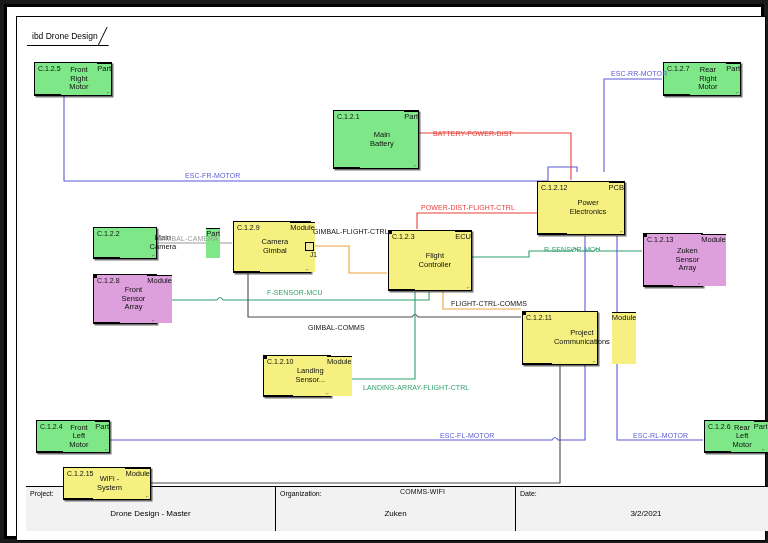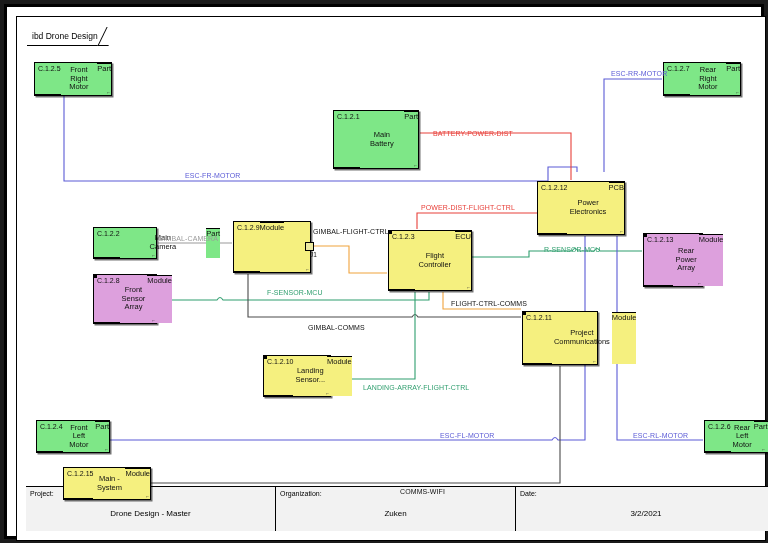--- a/index.html
+++ b/index.html
@@ -136,34 +136,35 @@
             <span class="grip">⌐</span>
           </div>
           <div class="blk green" style="left: 76px; top: 210px; width: 64px; height: 32px; gap: 28px;">
             <div class="id">C.1.2.2</div>
             <div class="nm">Main Camera</div>
             <div class="ty">Part</div>
             <span class="grip">⌐</span>
           </div>
           <div class="blk yellow" style="left: 216px; top: 204px; width: 78px; height: 52px;">
             <div class="id">C.1.2.9</div>
+            <div class="nm">Camera Gimbal</div>
             <div class="ty">Module</div>
             <span class="grip">⌐</span>
           </div>
           <div class="blk yellow" style="left: 371px; top: 213px; width: 84px; height: 61px;">
             <span class="corner"></span>
             <div class="id">C.1.2.3</div>
             <div class="nm">Flight Controller</div>
             <div class="ty">ECU</div>
             <span class="grip">⌐</span>
           </div>
           <div class="blk purple" style="left: 626px; top: 216px; width: 60px; height: 54px;">
             <span class="corner"></span>
             <div class="id">C.1.2.13</div>
-            <div class="nm">Rear Power Array</div>
+            <div class="nm">Zuken Sensor Array</div>
             <div class="ty">Module</div>
             <span class="grip">⌐</span>
           </div>
           <div class="blk purple" style="left: 76px; top: 257px; width: 64px; height: 50px;">
             <span class="corner"></span>
             <div class="id">C.1.2.8</div>
             <div class="nm">Front Sensor Array</div>
             <div class="ty">Module</div>
             <span class="grip">⌐</span>
           </div>
@@ -188,21 +189,21 @@
             <span class="grip">⌐</span>
           </div>
           <div class="blk green" style="left: 687px; top: 403px; width: 63px; height: 33px;">
             <div class="id">C.1.2.6</div>
             <div class="nm">Rear Left Motor</div>
             <div class="ty">Part</div>
             <span class="grip">⌐</span>
           </div>
           <div class="blk yellow" style="left: 46px; top: 450px; width: 88px; height: 33px;">
             <div class="id">C.1.2.15</div>
-            <div class="nm">Main - System</div>
+            <div class="nm">WiFi - System</div>
             <div class="ty">Module</div>
             <span class="grip">⌐</span>
           </div>
           <div class="port" style="left: 288px; top: 225px;"></div>
           <div class="portlbl" style="left: 293px; top: 234px;">J1</div>
         </div>
 
       <div id="label-layer">
           <div class="wl" style="left: 168px; top: 155px; color: rgb(91, 91, 214);">ESC-FR-MOTOR</div>
           <div class="wl" style="left: 416px; top: 113px; color: rgb(232, 64, 58);">BATTERY-POWER-DIST</div>

